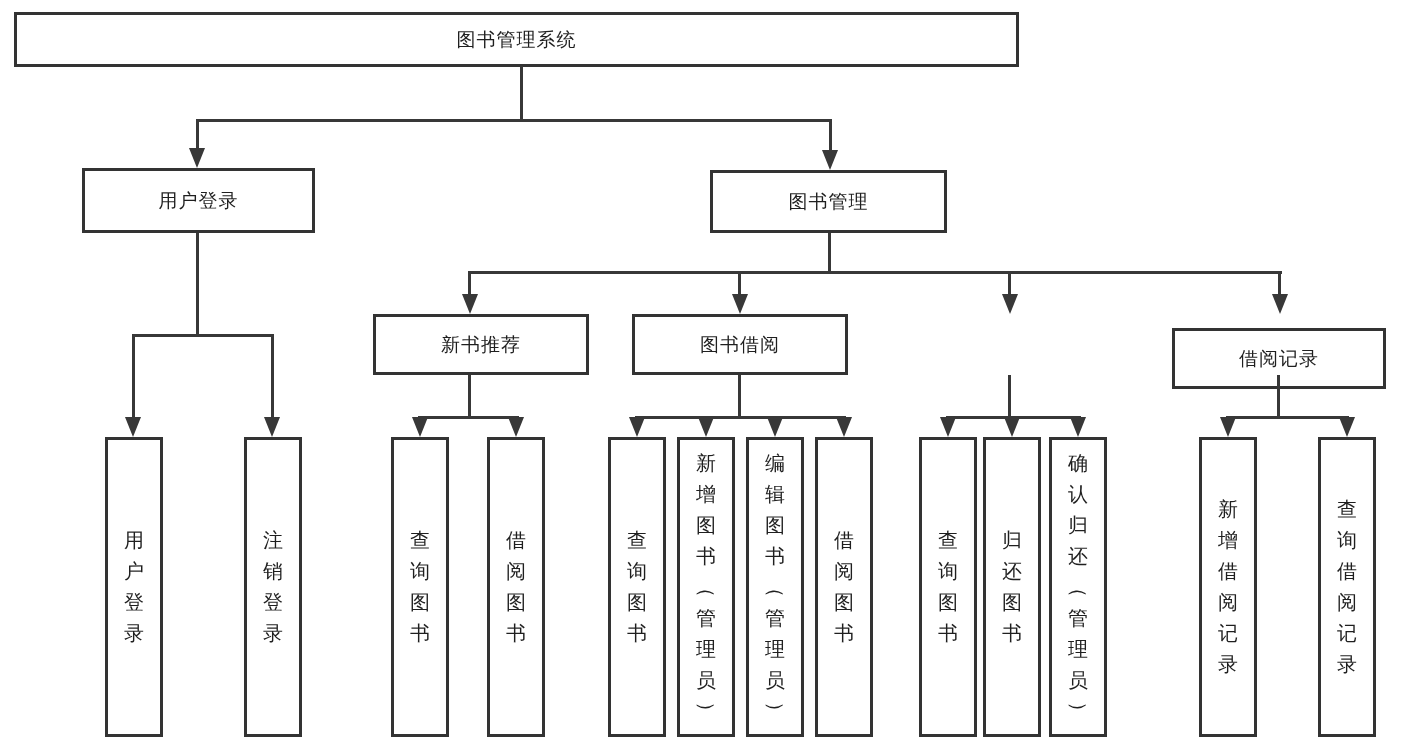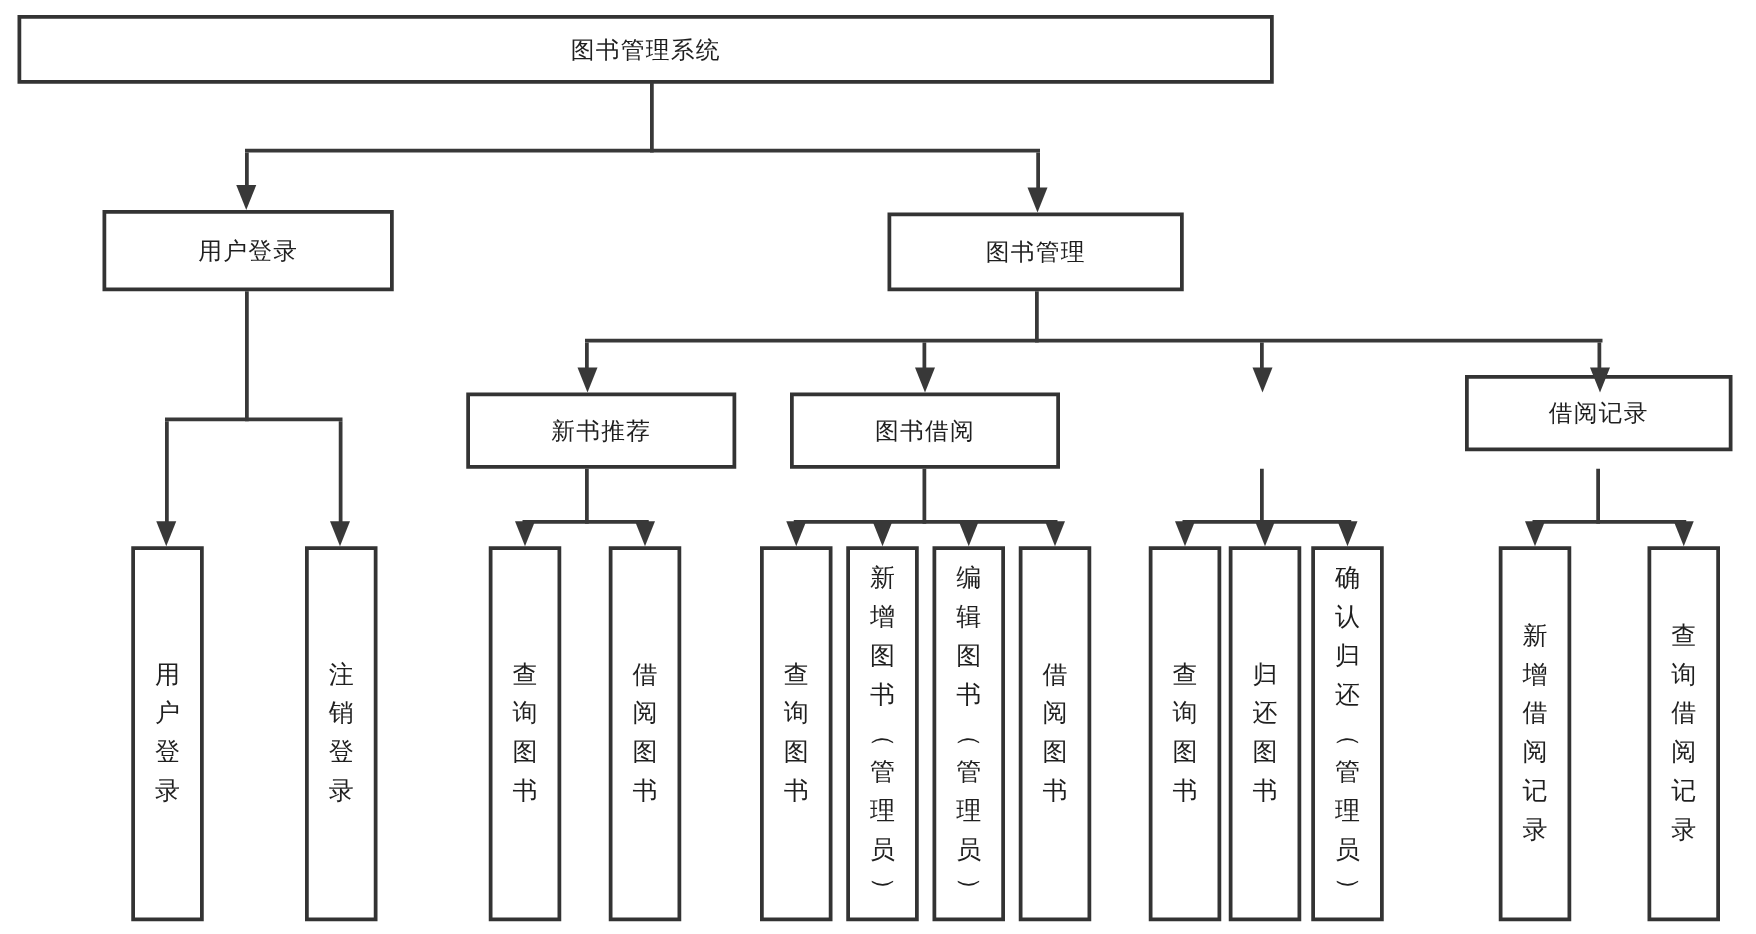--- a/index.html
+++ b/index.html
@@ -55,21 +55,21 @@
 
   <div class="node h" style="left:362px; top:314px; width:210px; height:55px;margin-left:11px;">
     <span>新书推荐</span>
   </div>
 
   <div class="node h" style="left:632px; top:314px; width:210px; height:55px;">
     <span>图书借阅</span>
   </div>
 
 
-  <div class="node h" style="left:1172px; top:300px; width:208px; height:55px;">
+  <div class="node h" style="left:1172px; top:328px; width:208px; height:55px;">
     <span>借阅记录</span>
   </div>
 
   <div class="node" style="left:105px; top:437px; width:52px; height:294px;">
     <div class="vtext">
         <span>用</span>
         <span>户</span>
         <span>登</span>
         <span>录</span>
       </div>

